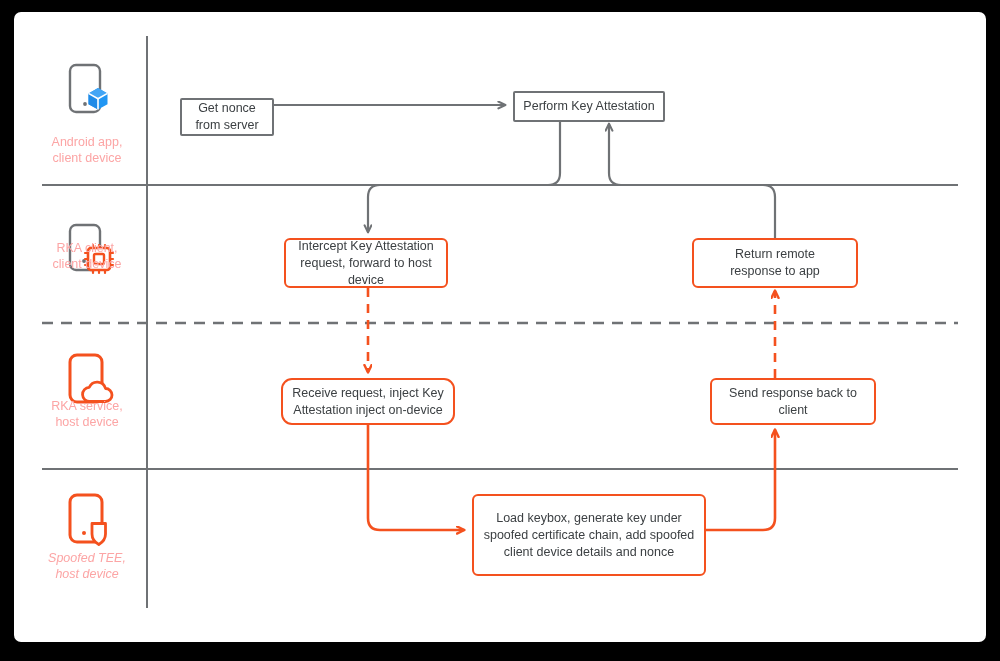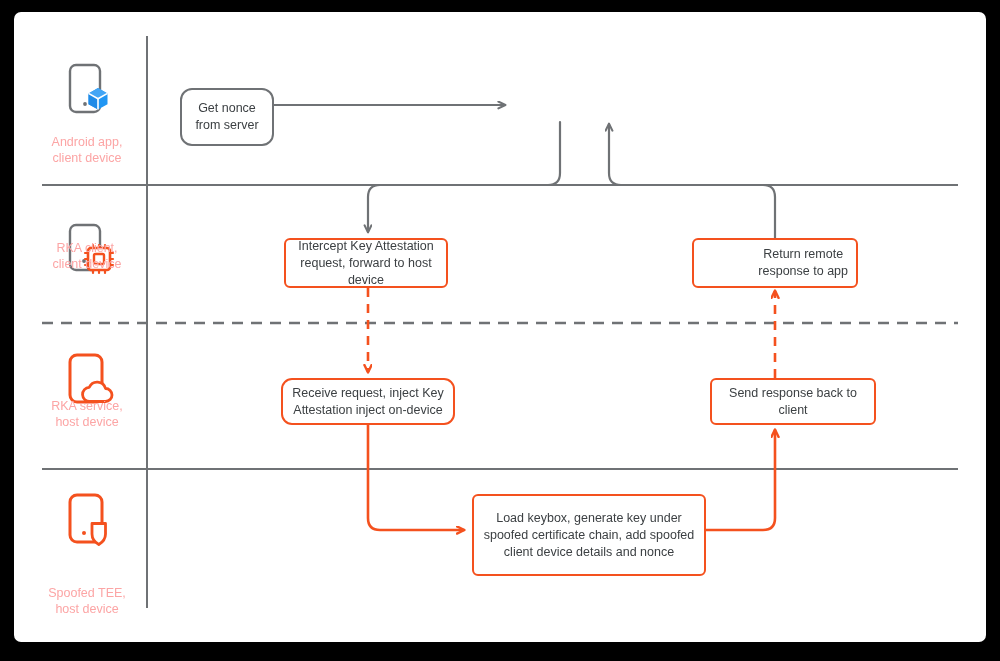--- a/index.html
+++ b/index.html
@@ -171,41 +171,44 @@
     <div>client device</div>
   </div>
   <div class="lane-label" style="top:240px;">
     <div>RKA client,</div>
     <div>client device</div>
   </div>
   <div class="lane-label" style="top:398px;">
     <div>RKA service,</div>
     <div>host device</div>
   </div>
-  <div class="lane-label" style="top:585px;">
+  <div class="lane-label" style="top:550px;font-style:italic;">
     <div>Spoofed TEE,</div>
     <div>host device</div>
   </div>
 
-  <div class="node gray" style="left:180px; top:88px; width:94px; height:58px;border-radius:12px;">
+  <div class="node gray" style="left:180px; top:98px; width:94px; height:38px;">
     <div>
       <div>Get nonce</div>
       <div>from server</div>
     </div>
   </div>
 
+  <div class="node gray" style="left:513px; top:91px; width:152px; height:31px;">
+    <div>Perform Key Attestation</div>
+  </div>
 
   <div class="node orange" style="left:276px; top:238px; width:164px; height:50px;margin-left:8px;">
     <div>
       <div>Intercept Key Attestation</div>
       <div>request, forward to host device</div>
     </div>
   </div>
 
-  <div class="node orange" style="left:692px; top:238px; width:166px; height:50px;justify-content:flex-end;">
+  <div class="node orange" style="left:692px; top:238px; width:166px; height:50px;">
     <div>
       <div>Return remote</div>
       <div>response to app</div>
     </div>
   </div>
 
   <div class="node orange" style="left:281px; top:378px; width:174px; height:47px;border-radius:11px;">
     <div>
       <div>Receive request, inject Key</div>
       <div>Attestation inject on-device</div>

